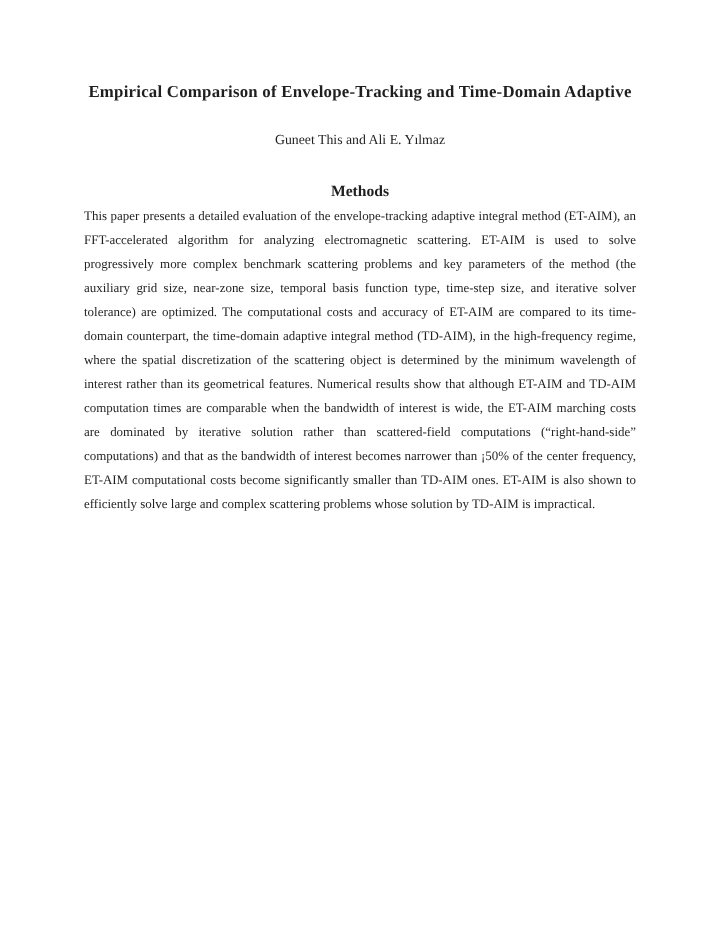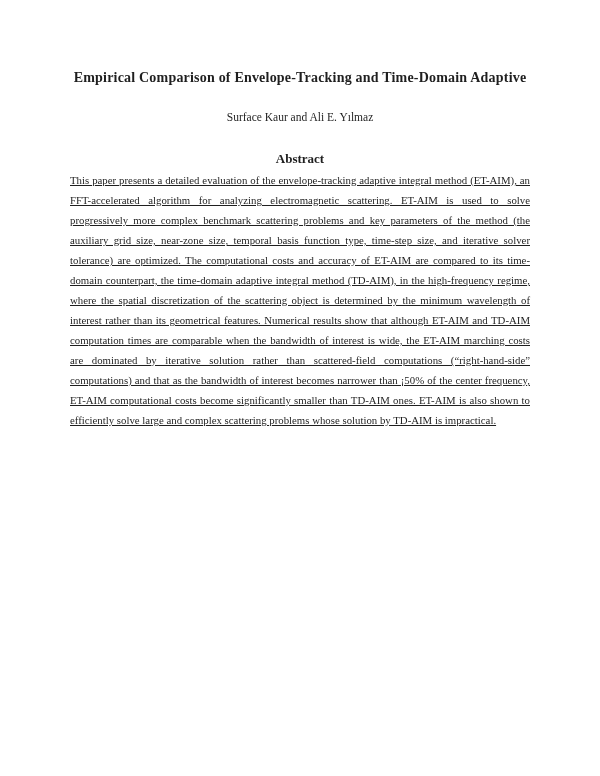--- a/index.html
+++ b/index.html
@@ -45,33 +45,32 @@
     font-weight: bold;
     line-height: 20px;
     text-align: center;
   }
   .abstract-paragraph {
     margin: 1px 0 0 0;
     font-size: 10.8px;
     line-height: 20px;
     text-align: justify;
     text-justify: inter-word;
-    text-decoration: underline;
   }
 </style>
 </head>
 <body>
 
 <div class="page">
   <div class="content">
 
     <h1 class="paper-title">
       <span class="title-line">Empirical Comparison of Envelope-Tracking and Time-Domain Adaptive</span>
     </h1>
 
-    <div class="authors-line">Surface Kaur and Ali E. Yılmaz</div>
+    <div class="authors-line">Guneet This and Ali E. Yılmaz</div>
 
-    <div class="abstract-heading">Abstract</div>
+    <div class="abstract-heading">Methods</div>
 
     <p class="abstract-paragraph">This paper presents a detailed evaluation of the envelope-tracking adaptive integral method (ET-AIM), an FFT-accelerated algorithm for analyzing electromagnetic scattering. ET-AIM is used to solve progressively more complex benchmark scattering problems and key parameters of the method (the auxiliary grid size, near-zone size, temporal basis function type, time-step size, and iterative solver tolerance) are optimized. The computational costs and accuracy of ET-AIM are compared to its time-domain counterpart, the time-domain adaptive integral method (TD-AIM), in the high-frequency regime, where the spatial discretization of the scattering object is determined by the minimum wavelength of interest rather than its geometrical features. Numerical results show that although ET-AIM and TD-AIM computation times are comparable when the bandwidth of interest is wide, the ET-AIM marching costs are dominated by iterative solution rather than scattered-field computations (“right-hand-side” computations) and that as the bandwidth of interest becomes narrower than ¡50% of the center frequency, ET-AIM computational costs become significantly smaller than TD-AIM ones. ET-AIM is also shown to efficiently solve large and complex scattering problems whose solution by TD-AIM is impractical.</p>
 
   </div>
 </div>
 
 </body></html>

